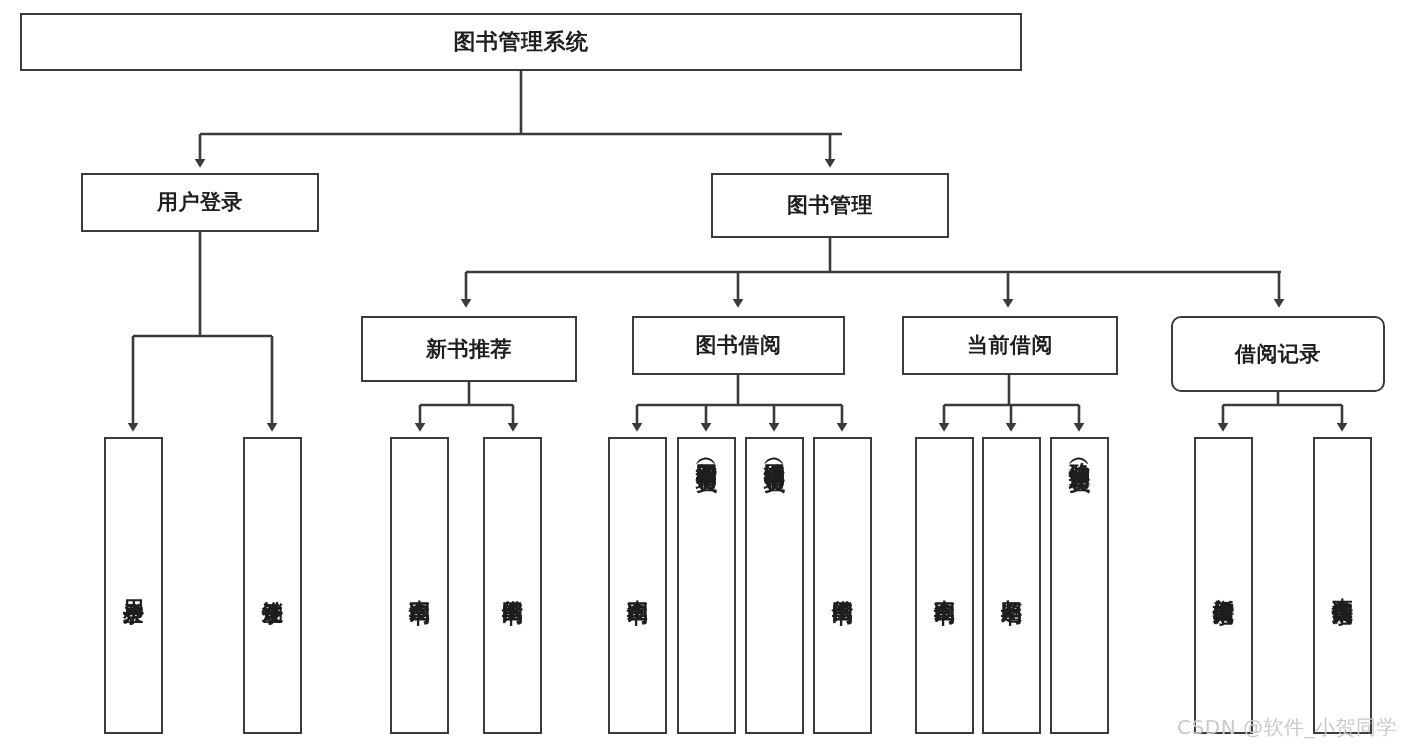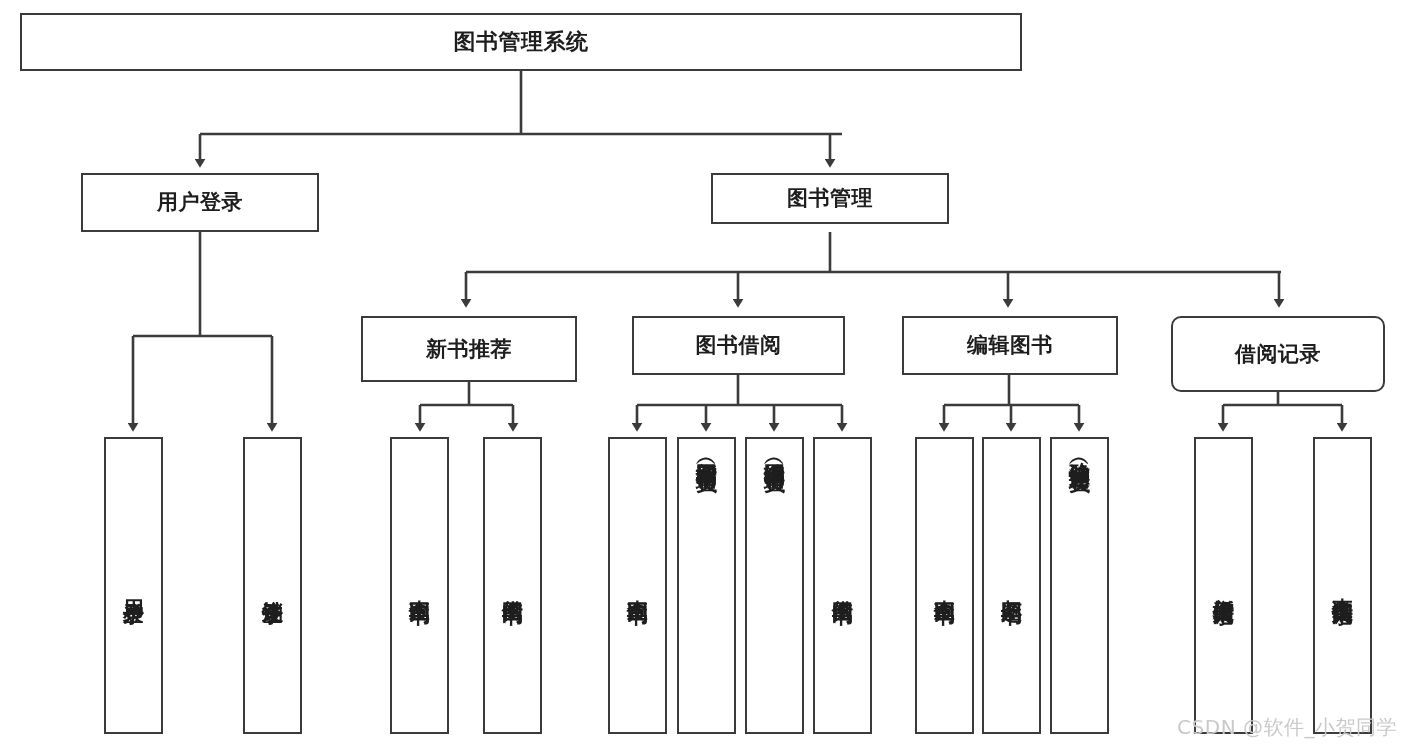--- a/index.html
+++ b/index.html
@@ -134,32 +134,32 @@
     </g>
   </svg>
 
   <div class="node h-node root-node" style="left:20px; top:13px; width:1002px; height:58px;">
     <span class="node-label">图书管理系统</span>
   </div>
 
   <div class="node h-node" style="left:81px; top:173px; width:238px; height:59px;">
     <span class="node-label">用户登录</span>
   </div>
-  <div class="node h-node" style="left:711px; top:173px; width:238px; height:51px;">
+  <div class="node h-node" style="left:711px; top:173px; width:238px; height:65px;">
     <span class="node-label">图书管理</span>
   </div>
 
   <div class="node h-node" style="left:361px; top:316px; width:216px; height:66px;">
     <span class="node-label">新书推荐</span>
   </div>
   <div class="node h-node" style="left:632px; top:316px; width:213px; height:59px;">
     <span class="node-label">图书借阅</span>
   </div>
   <div class="node h-node" style="left:902px; top:316px; width:216px; height:59px;">
-    <span class="node-label">编辑图书</span>
+    <span class="node-label">当前借阅</span>
   </div>
   <div class="node h-node" style="left:1171px; top:316px; width:214px; height:76px;border-radius:10px;">
     <span class="node-label">借阅记录</span>
   </div>
 
   <div class="node v-node v-center" style="left:104px; top:437px; width:59px; height:297px;">
     <span class="node-label">用户登录</span>
   </div>
   <div class="node v-node v-center" style="left:243px; top:437px; width:59px; height:297px;">
     <span class="node-label">注销登录</span>

